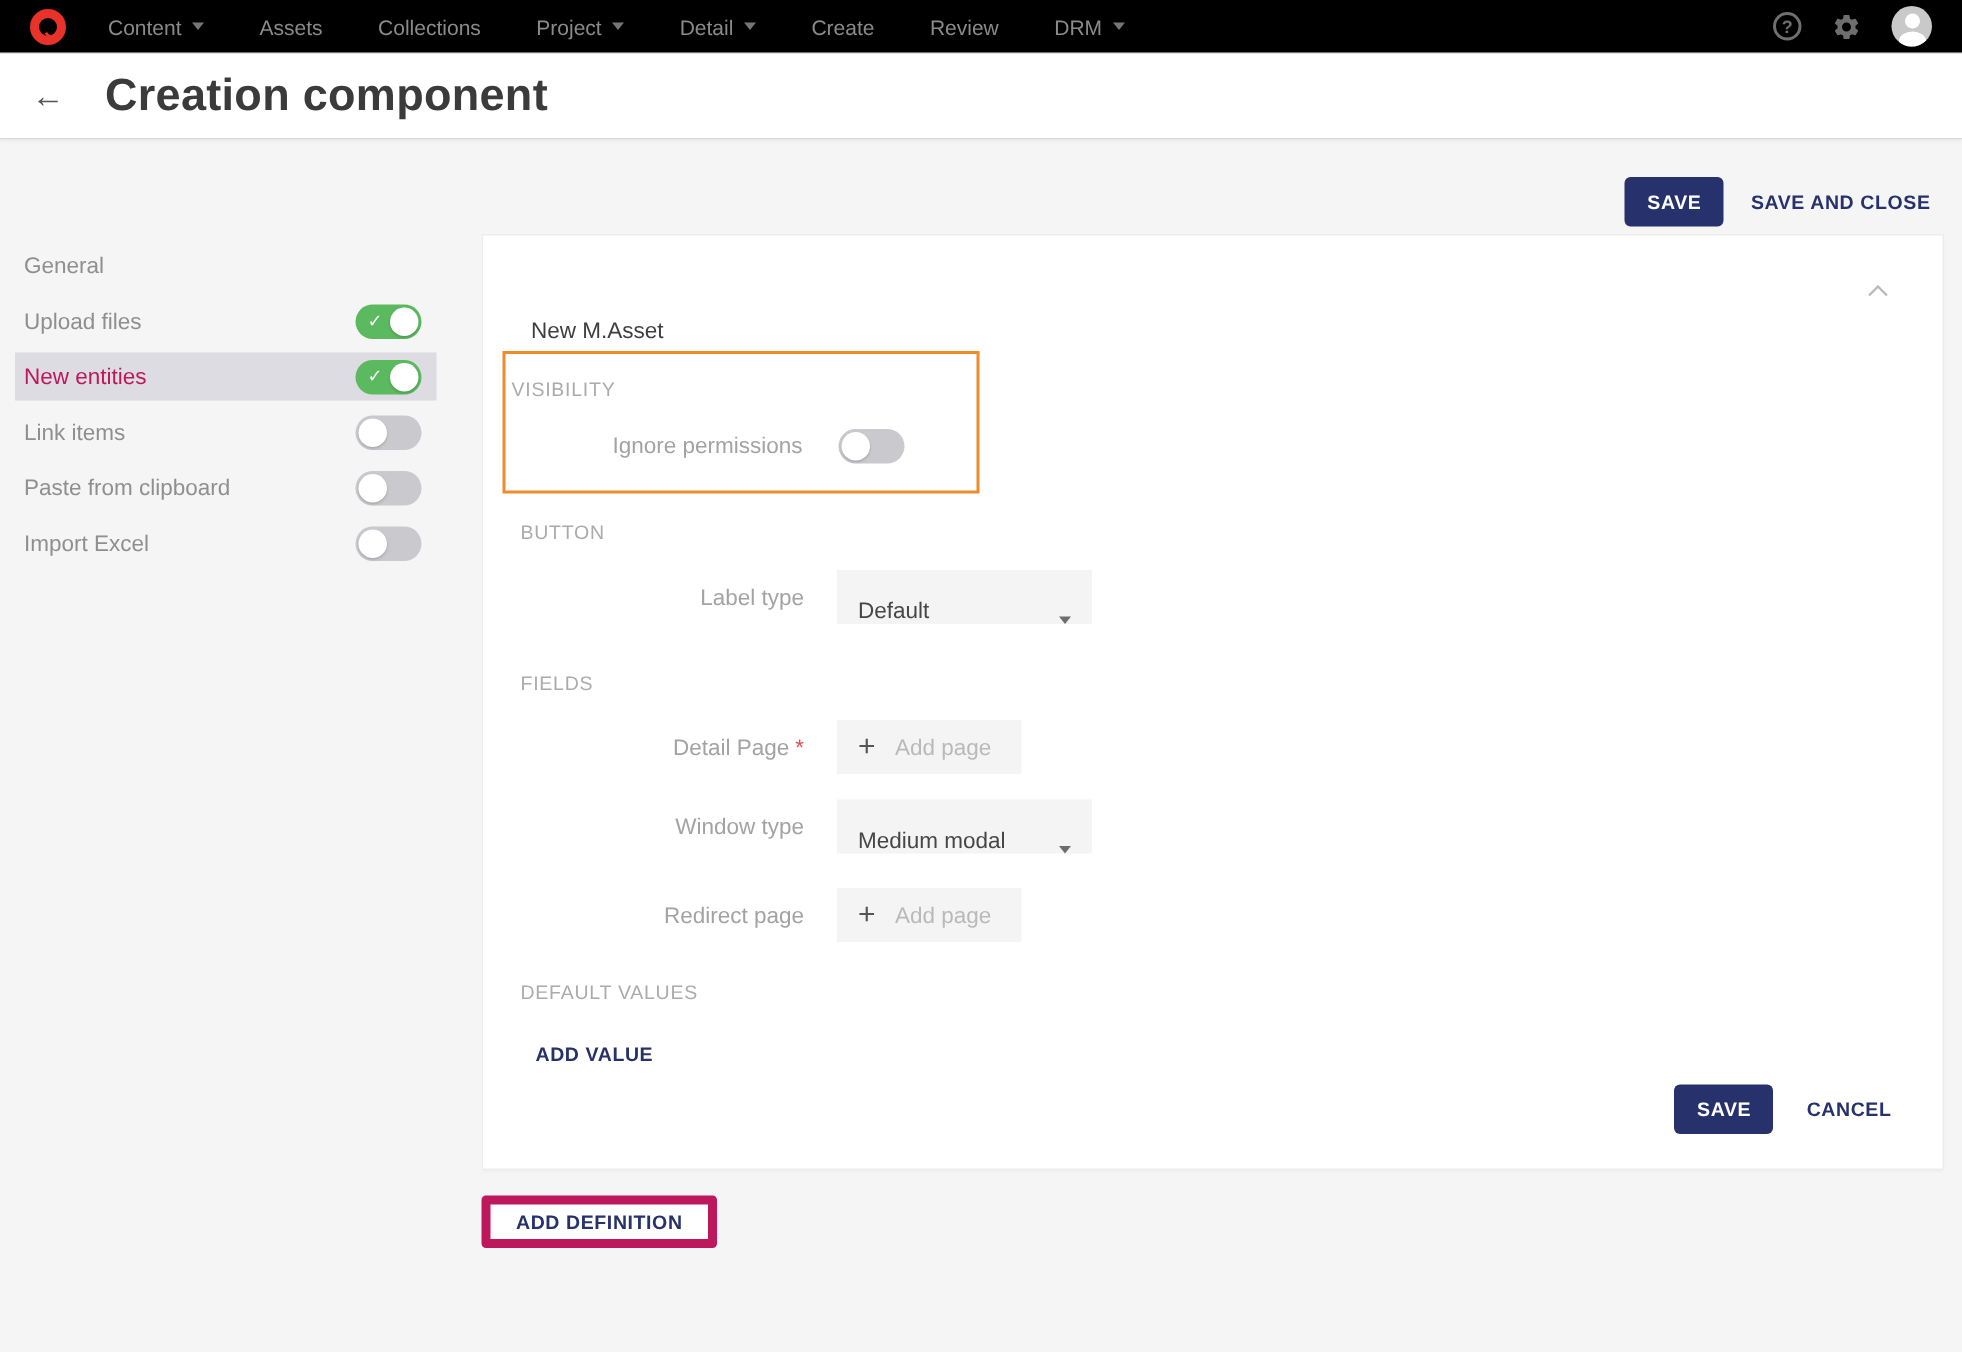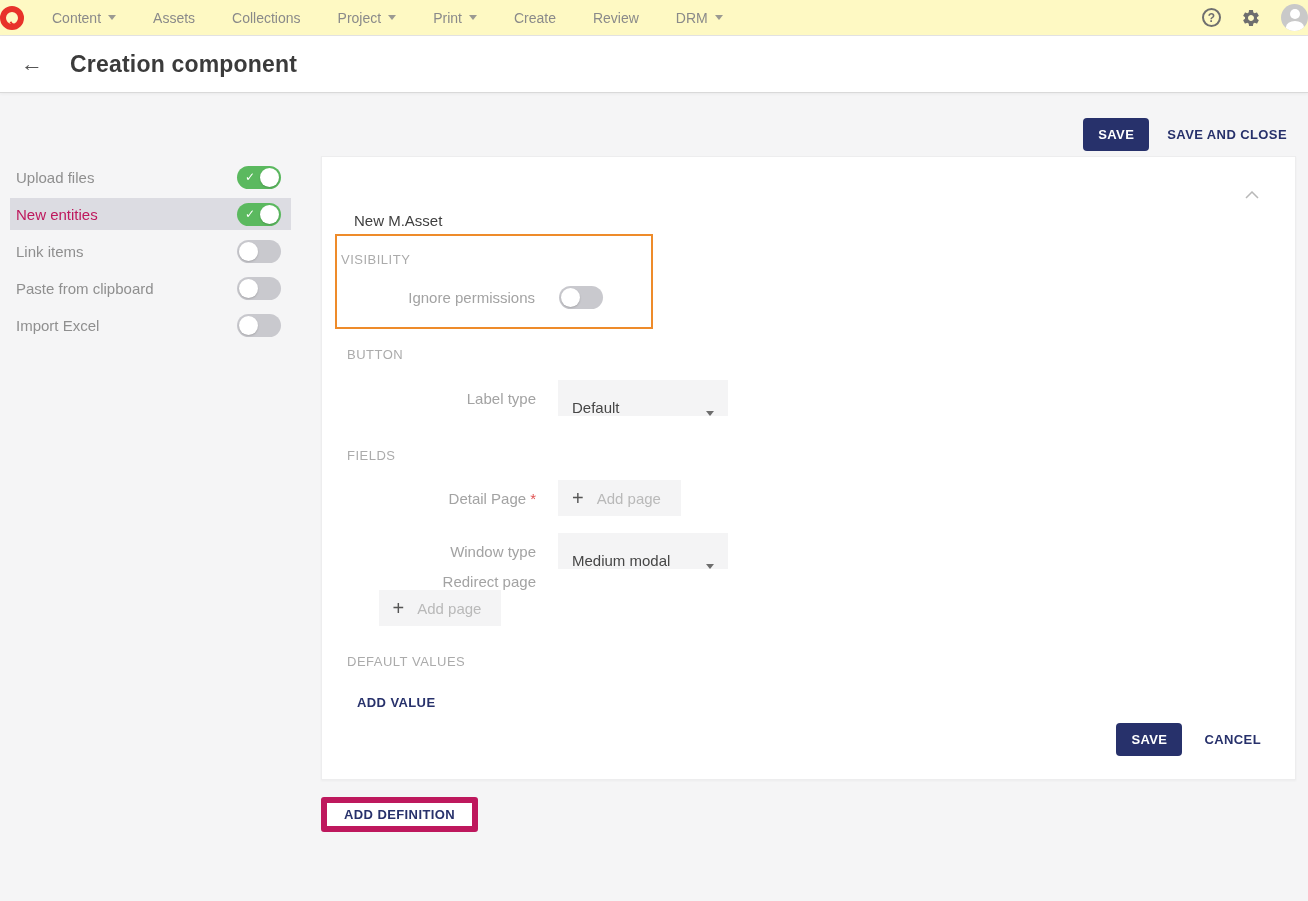--- a/index.html
+++ b/index.html
@@ -1,22 +1,22 @@
 <!DOCTYPE html>
 <html><head>
 <meta charset="utf-8">
 <style>
   * { margin:0; padding:0; box-sizing:border-box; }
   html,body { background:#e9e9ea; }
   body { font-family:"Liberation Sans","DejaVu Sans",sans-serif; }
   #app { position:relative; width:1308px; height:901px; background:#f5f5f6; overflow:hidden; margin:0 auto; }
 
   
-  .navbar { position:absolute; top:0; left:0; width:100%; height:36px; background:#fef9c3;
-            border-bottom:1px solid #e4e4e4; display:flex; align-items:center; padding:0 0; }
+  .navbar { position:absolute; top:0; left:0; width:100%; height:36px; background:#000000;
+            border-bottom:1px solid #e4e4e4; display:flex; align-items:center; padding:0 20px; }
   .logo { width:24px; height:24px; border-radius:50%; border:6px solid #e8322a; margin-right:28px; flex:0 0 auto; position:relative; }
   .logo::after { content:""; position:absolute; right:-4px; bottom:-2px; width:9px; height:9px;
                  border-radius:50%; border:2px solid #e8322a; border-color:transparent #e8322a #e8322a transparent; transform:rotate(20deg); }
   .nav-items { display:flex; align-items:center; gap:37px; }
   .nav-item { display:flex; align-items:center; font-size:14px; color:#8a8a8a; cursor:pointer; }
   .caret-down { width:0; height:0; border-left:4px solid transparent; border-right:4px solid transparent;
                 border-top:5px solid currentColor; display:inline-block; margin-left:7px; opacity:.85; }
   .nav-right { margin-left:auto; display:flex; align-items:center; gap:20px; }
   .help-icon { width:19px; height:19px; border:2px solid #6f6f6f; border-radius:50%; color:#6f6f6f;
                font-size:12px; font-weight:700; display:flex; align-items:center; justify-content:center; cursor:pointer; }
@@ -25,21 +25,21 @@
   .avatar::before { content:""; position:absolute; top:5px; left:50%; transform:translateX(-50%);
                     width:10px; height:10px; border-radius:50%; background:#fff; }
   .avatar::after { content:""; position:absolute; top:17px; left:50%; transform:translateX(-50%);
                    width:18px; height:12px; border-radius:50% 50% 0 0; background:#fff; }
 
   
   .titlebar { position:absolute; top:36px; left:0; width:100%; height:57px; background:#fff;
               border-bottom:1px solid #d9d9d9; box-shadow:0 1px 3px rgba(0,0,0,.05);
               display:flex; align-items:center; padding:0 21px; gap:27px; z-index:2; }
   .back-arrow { font-size:22px; color:#555; cursor:pointer; line-height:1; }
-  .page-title { font-size:23px; color:#3b3b3b; font-weight:600; letter-spacing:.2px; }
+  .page-title { font-size:30px; color:#3b3b3b; font-weight:600; letter-spacing:.2px; }
 
   
   .page-actions { position:absolute; top:118px; right:21px; display:flex; align-items:center; gap:18px; }
   .btn-primary { background:#27316b; color:#fff; font-size:13px; font-weight:700; letter-spacing:.4px;
                  padding:0 15px; height:33px; border-radius:4px; border:none; cursor:pointer;
                  font-family:inherit; display:flex; align-items:center; }
   .btn-text { color:#27316b; font-size:13px; font-weight:700; letter-spacing:.4px; background:none;
               border:none; cursor:pointer; font-family:inherit; }
 
   
@@ -89,21 +89,21 @@
   .add-page-btn { height:36px; background:#f4f4f5; display:flex; align-items:center;
                   padding:0 20px 0 14px; gap:13px; cursor:pointer; border:none; font-family:inherit; }
   .plus-glyph { font-size:20px; color:#555; font-weight:400; line-height:1; }
   .add-page-label { font-size:15px; color:#b9b9b9; }
 
   .sec-button   { position:absolute; left:25px; top:190px; }
   .row-labeltype{ top:223px; }
   .sec-fields   { position:absolute; left:25px; top:291px; }
   .row-detail   { top:323px; }
   .row-window   { top:376px; }
-  .row-redirect { top:416px;flex-direction:column; }
+  .row-redirect { top:435px; }
   .sec-defaults { position:absolute; left:25px; top:497px; }
   .add-value-btn{ position:absolute; left:35px; top:538px; }
   .panel-footer { position:absolute; right:34px; top:566px; display:flex; align-items:center; gap:22px; }
 
   .add-definition-btn { position:absolute; left:321px; top:797px; height:35px; padding:0 17px;
                         background:#fff; border:6px solid #be185d; border-radius:3px; color:#27316b;
                         font-size:13px; font-weight:700; letter-spacing:.4px; cursor:pointer;
                         font-family:inherit; display:flex; align-items:center; }
 </style>
 </head>
@@ -122,21 +122,21 @@
           <span>Assets</span>
         </span>
       <span class="nav-item">
           <span>Collections</span>
         </span>
       <span class="nav-item">
           <span>Project</span>
           <span class="caret-down"></span>
         </span>
       <span class="nav-item">
-          <span>Print</span>
+          <span>Detail</span>
           <span class="caret-down"></span>
         </span>
       <span class="nav-item">
           <span>Create</span>
         </span>
       <span class="nav-item">
           <span>Review</span>
         </span>
       <span class="nav-item">
           <span>DRM</span>
@@ -159,20 +159,24 @@
     <span class="page-title">Creation component</span>
   </div>
 
   <div class="page-actions">
     <button class="btn-primary">SAVE</button>
     <button class="btn-text">SAVE AND CLOSE</button>
   </div>
 
   <div class="sidebar">
     <div class="side-row row-selected-false">
+      <span class="side-label">General</span>
+      <span class="toggle toggle-none"></span>
+    </div>
+    <div class="side-row row-selected-false">
       <span class="side-label">Upload files</span>
       <span class="toggle toggle-on"></span>
     </div>
     <div class="side-row row-selected-true">
       <span class="side-label">New entities</span>
       <span class="toggle toggle-on"></span>
     </div>
     <div class="side-row row-selected-false">
       <span class="side-label">Link items</span>
       <span class="toggle toggle-off"></span>

